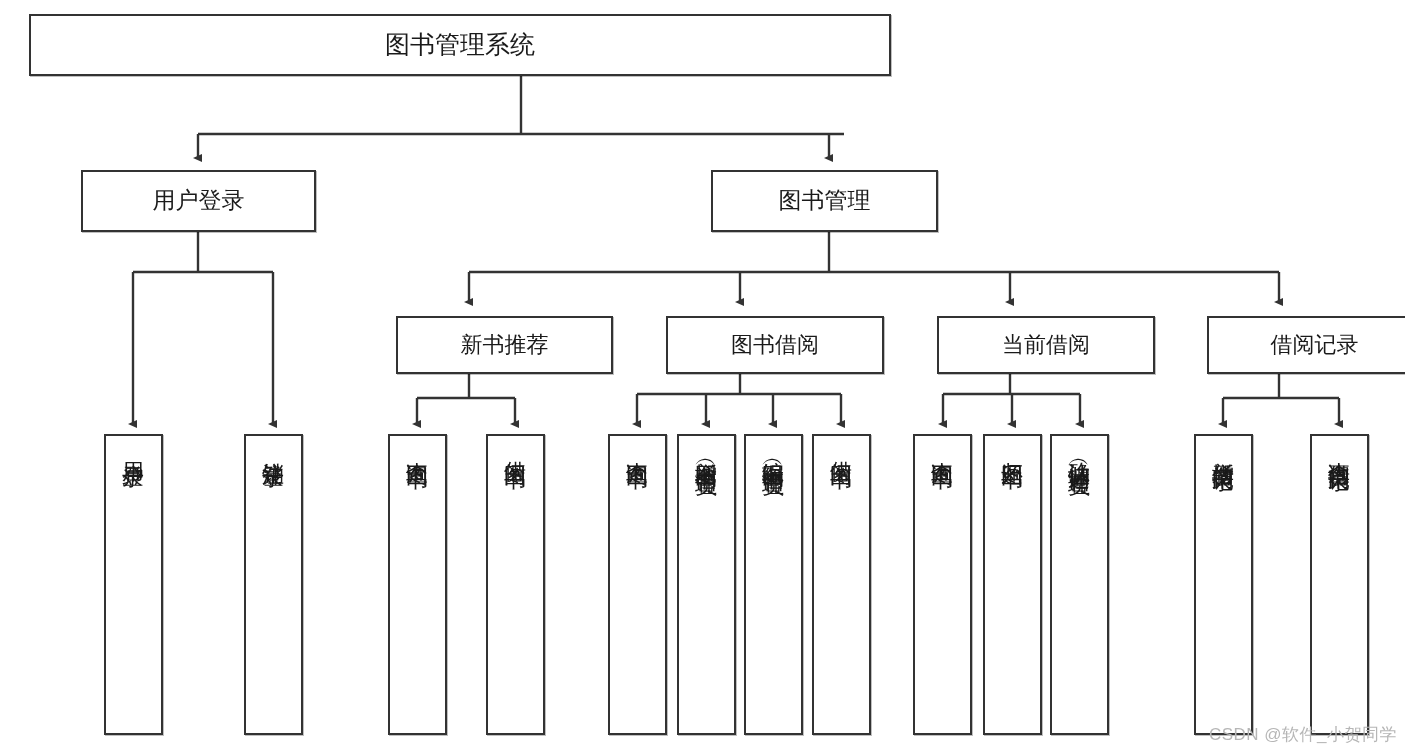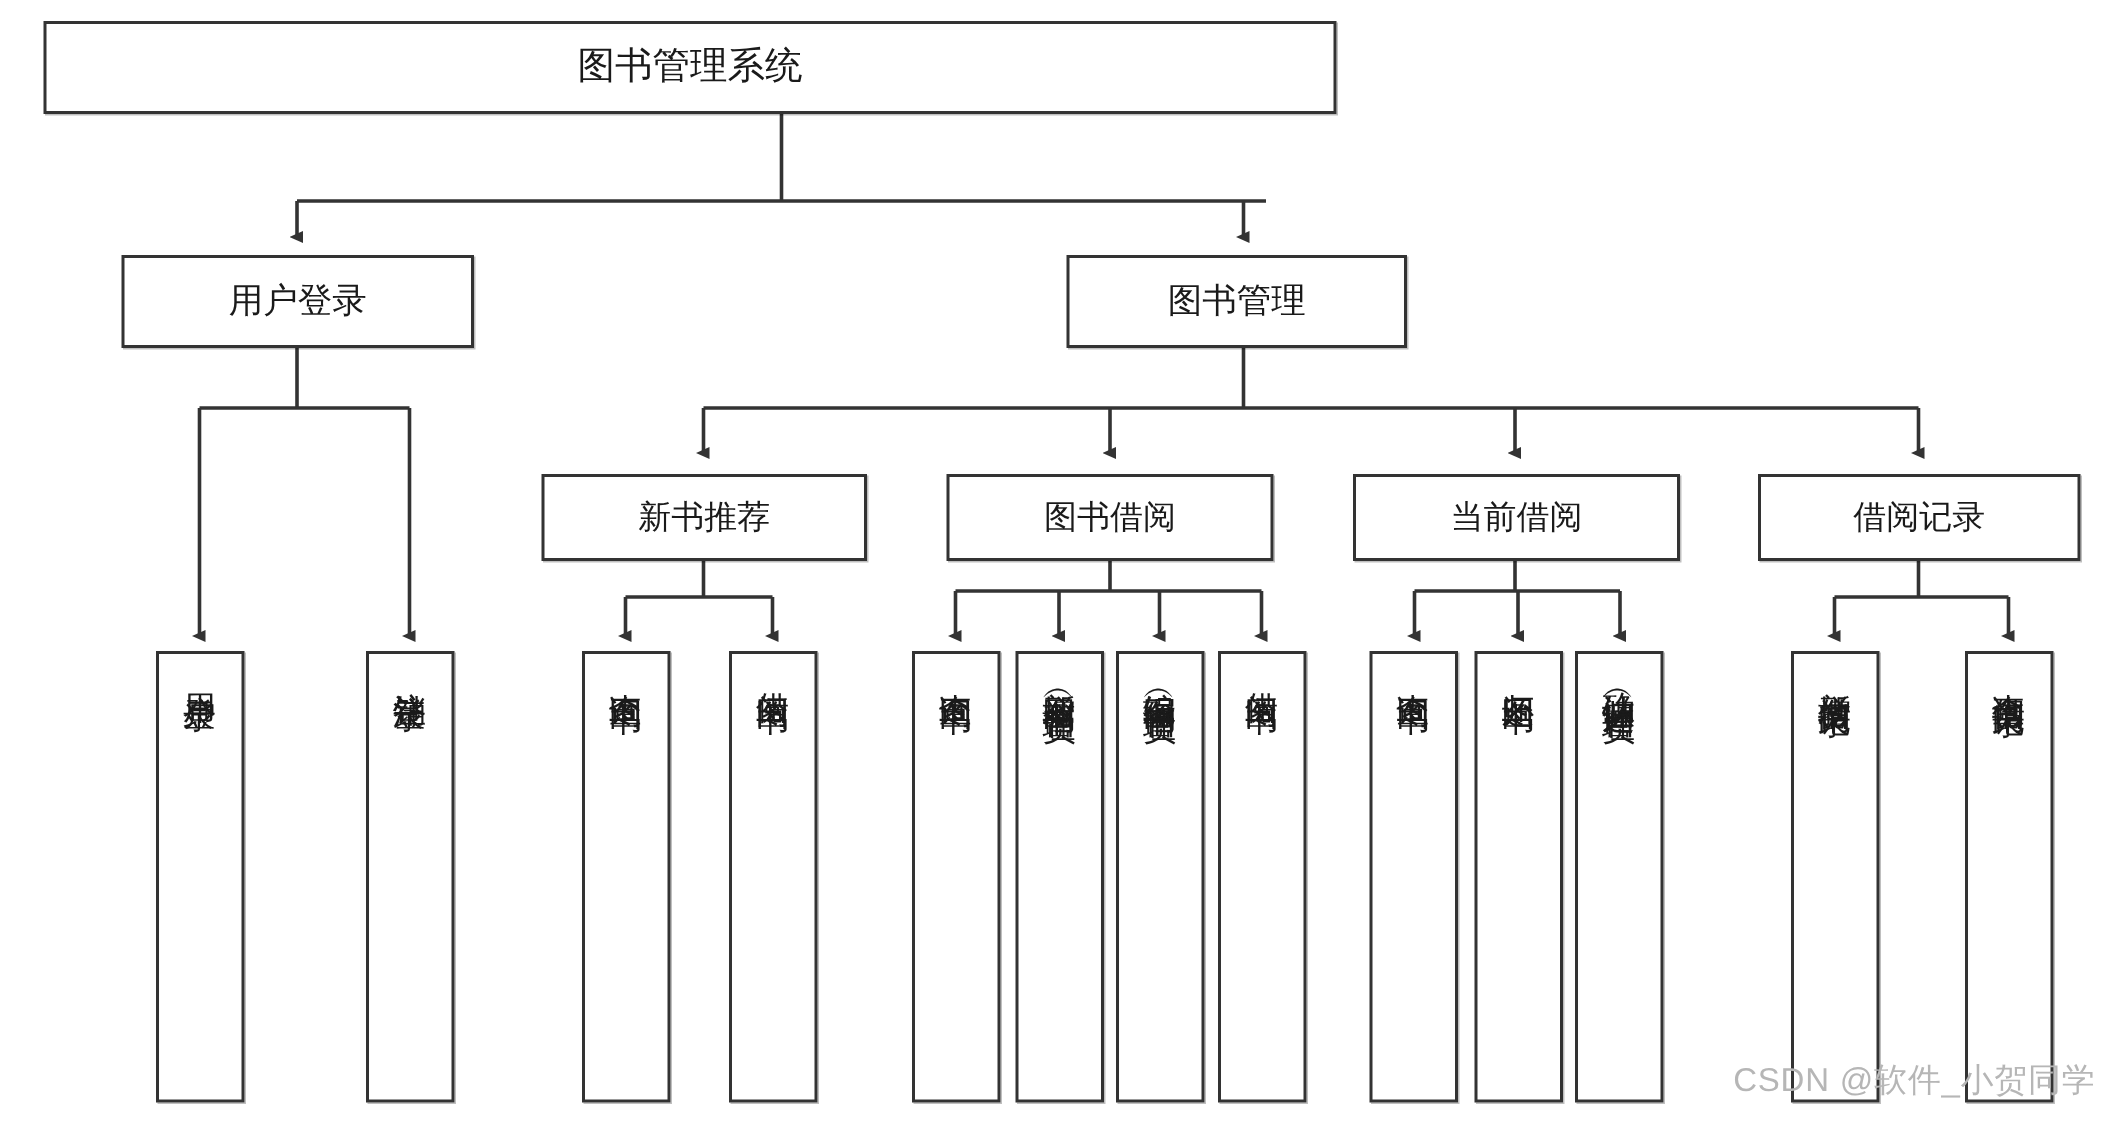--- a/index.html
+++ b/index.html
@@ -41,39 +41,40 @@
     line-height: 1.18;
   }
   .node-root {
     font-size: 25px;
   }
   .node-l2 {
     font-size: 23px;
   }
   .node-l3 {
     font-size: 22px;
+    margin-left: 35px;
   }
   .node-leaf {
     font-size: 22px;
     padding: 8px 2px 6px 2px;
     align-items: flex-start;
     justify-content: center;
   }
   .node-leaf .label {
     writing-mode: vertical-rl;
     text-orientation: upright;
     letter-spacing: 2px;
     line-height: 1.05;
     white-space: nowrap;
   }
   .watermark {
     position: absolute;
     right: 8px;
-    bottom: 12px;
-    font-size: 22px;
+    bottom: 1px;
+    font-size: 17px;
     color: #b6b6b6;
     letter-spacing: 0.5px;
     white-space: nowrap;
     pointer-events: none;
   }
 </style>
 </head>
 <body>
 
 <div id="canvas">

